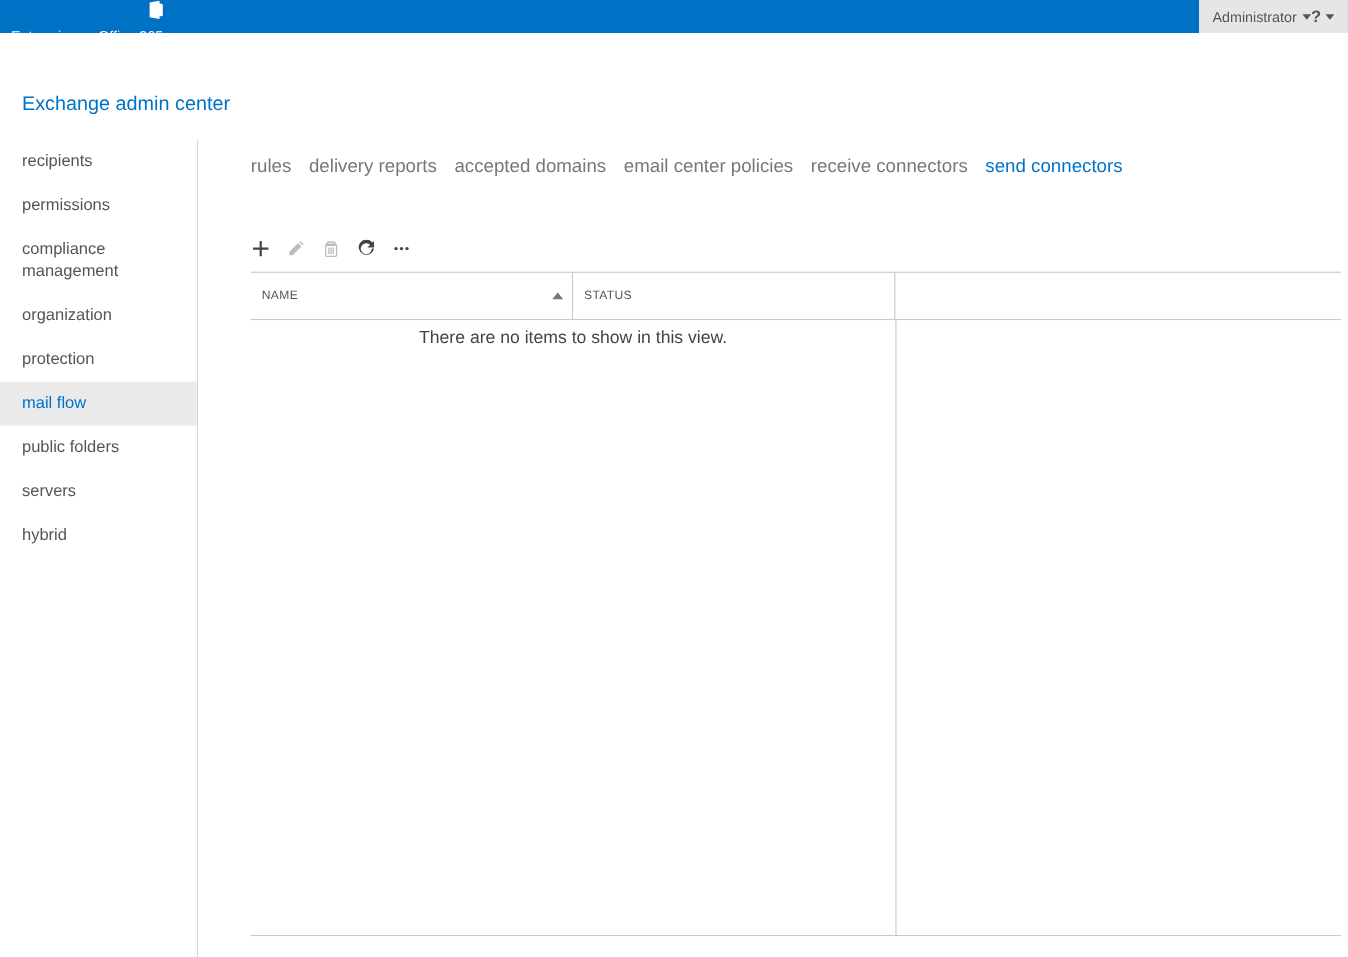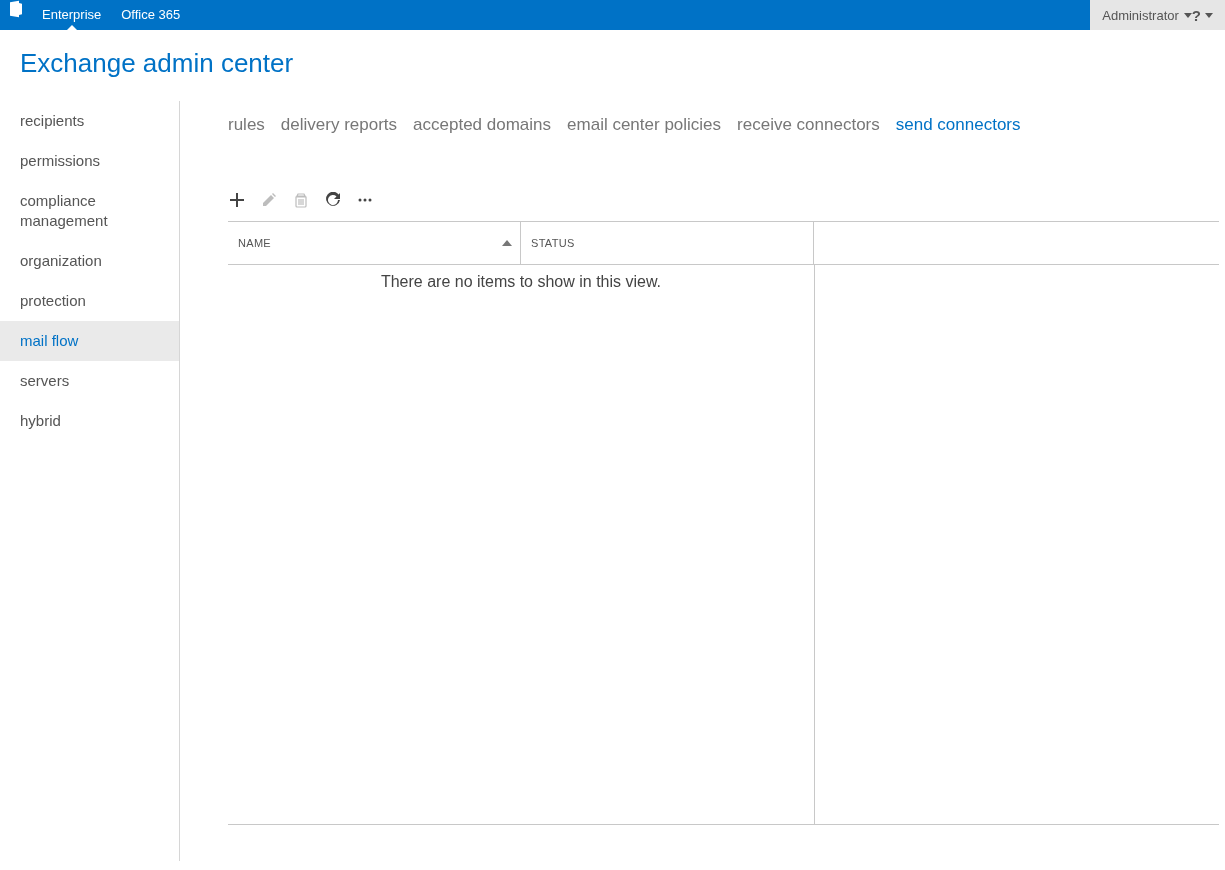--- a/index.html
+++ b/index.html
@@ -13,21 +13,22 @@
 }
 .topbar {
   height: 30px;
   background: #0072c6;
   display: flex;
   align-items: stretch;
   color: #fff;
 }
 .topbar-left {
   display: flex;
-  align-items: flex-start;
+  align-items: flex-end;
+  flex-direction: column;
 }
 .topbar-logo {
   width: 32px;
   display: flex;
   align-items: center;
   justify-content: center;
 }
 .topbar-logo svg { width: 18px; height: 18px; }
 .topbar-tab {
   padding: 0 10px;
@@ -72,24 +73,25 @@
   display: flex;
   align-items: center;
   gap: 4px;
   cursor: pointer;
 }
 .help-q {
   font-weight: bold;
   font-size: 15px;
 }
 .page-title {
-  font-size: 26px;
+  font-size: 18px;
   font-weight: 300;
   color: #0072c6;
   padding: 18px 0 22px 20px;
+  margin-top: 36px;
 }
 .body-row {
   display: flex;
   align-items: flex-start;
 }
 .sidebar {
   width: 180px;
   border-right: 1px solid #d6d6d6;
   min-height: 760px;
 }
@@ -233,20 +235,21 @@
 <div class="page-title">Exchange admin center</div>
 
 <div class="body-row">
   <div class="sidebar" id="sidebar">
       <div class="sidebar-item">recipients</div>
       <div class="sidebar-item">permissions</div>
       <div class="sidebar-item">compliance management</div>
       <div class="sidebar-item">organization</div>
       <div class="sidebar-item">protection</div>
       <div class="sidebar-item active">mail flow</div>
+      <div class="sidebar-item">public folders</div>
       <div class="sidebar-item">servers</div>
       <div class="sidebar-item">hybrid</div>
     </div>
 
   <div class="main">
     <div class="tabs-row" id="tabs-row">
         <div class="tab">rules</div>
         <div class="tab">delivery reports</div>
         <div class="tab">accepted domains</div>
         <div class="tab">email center policies</div>

